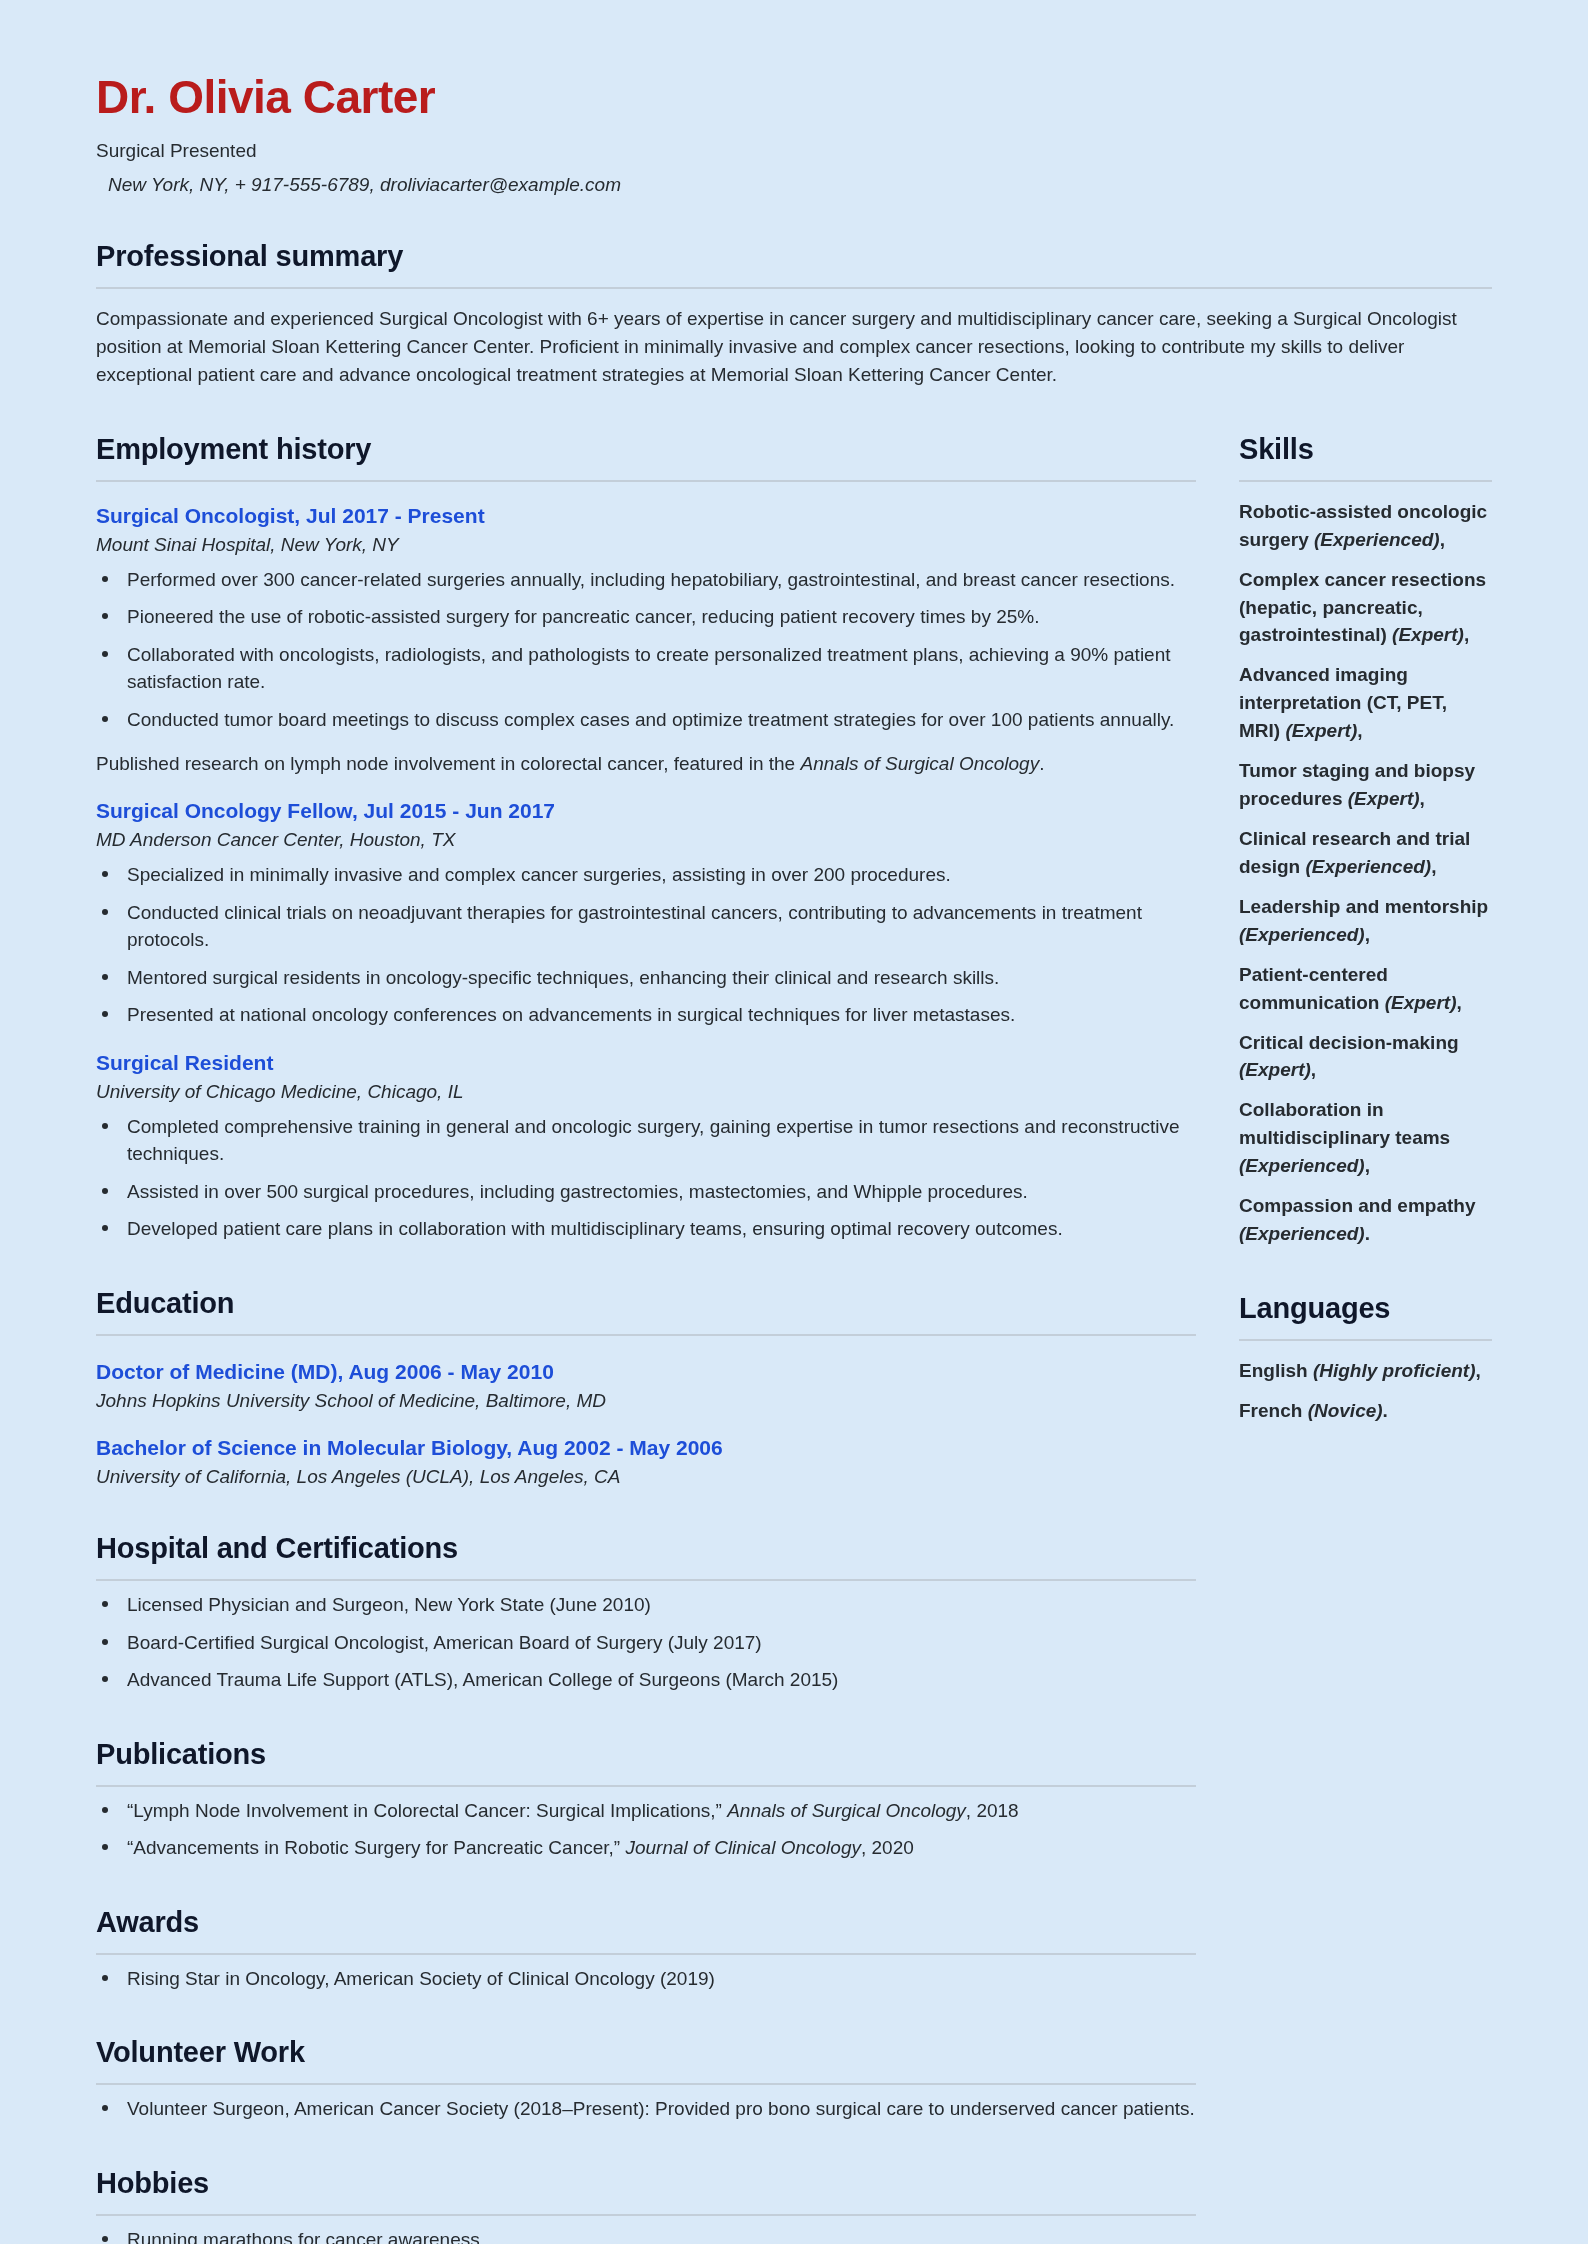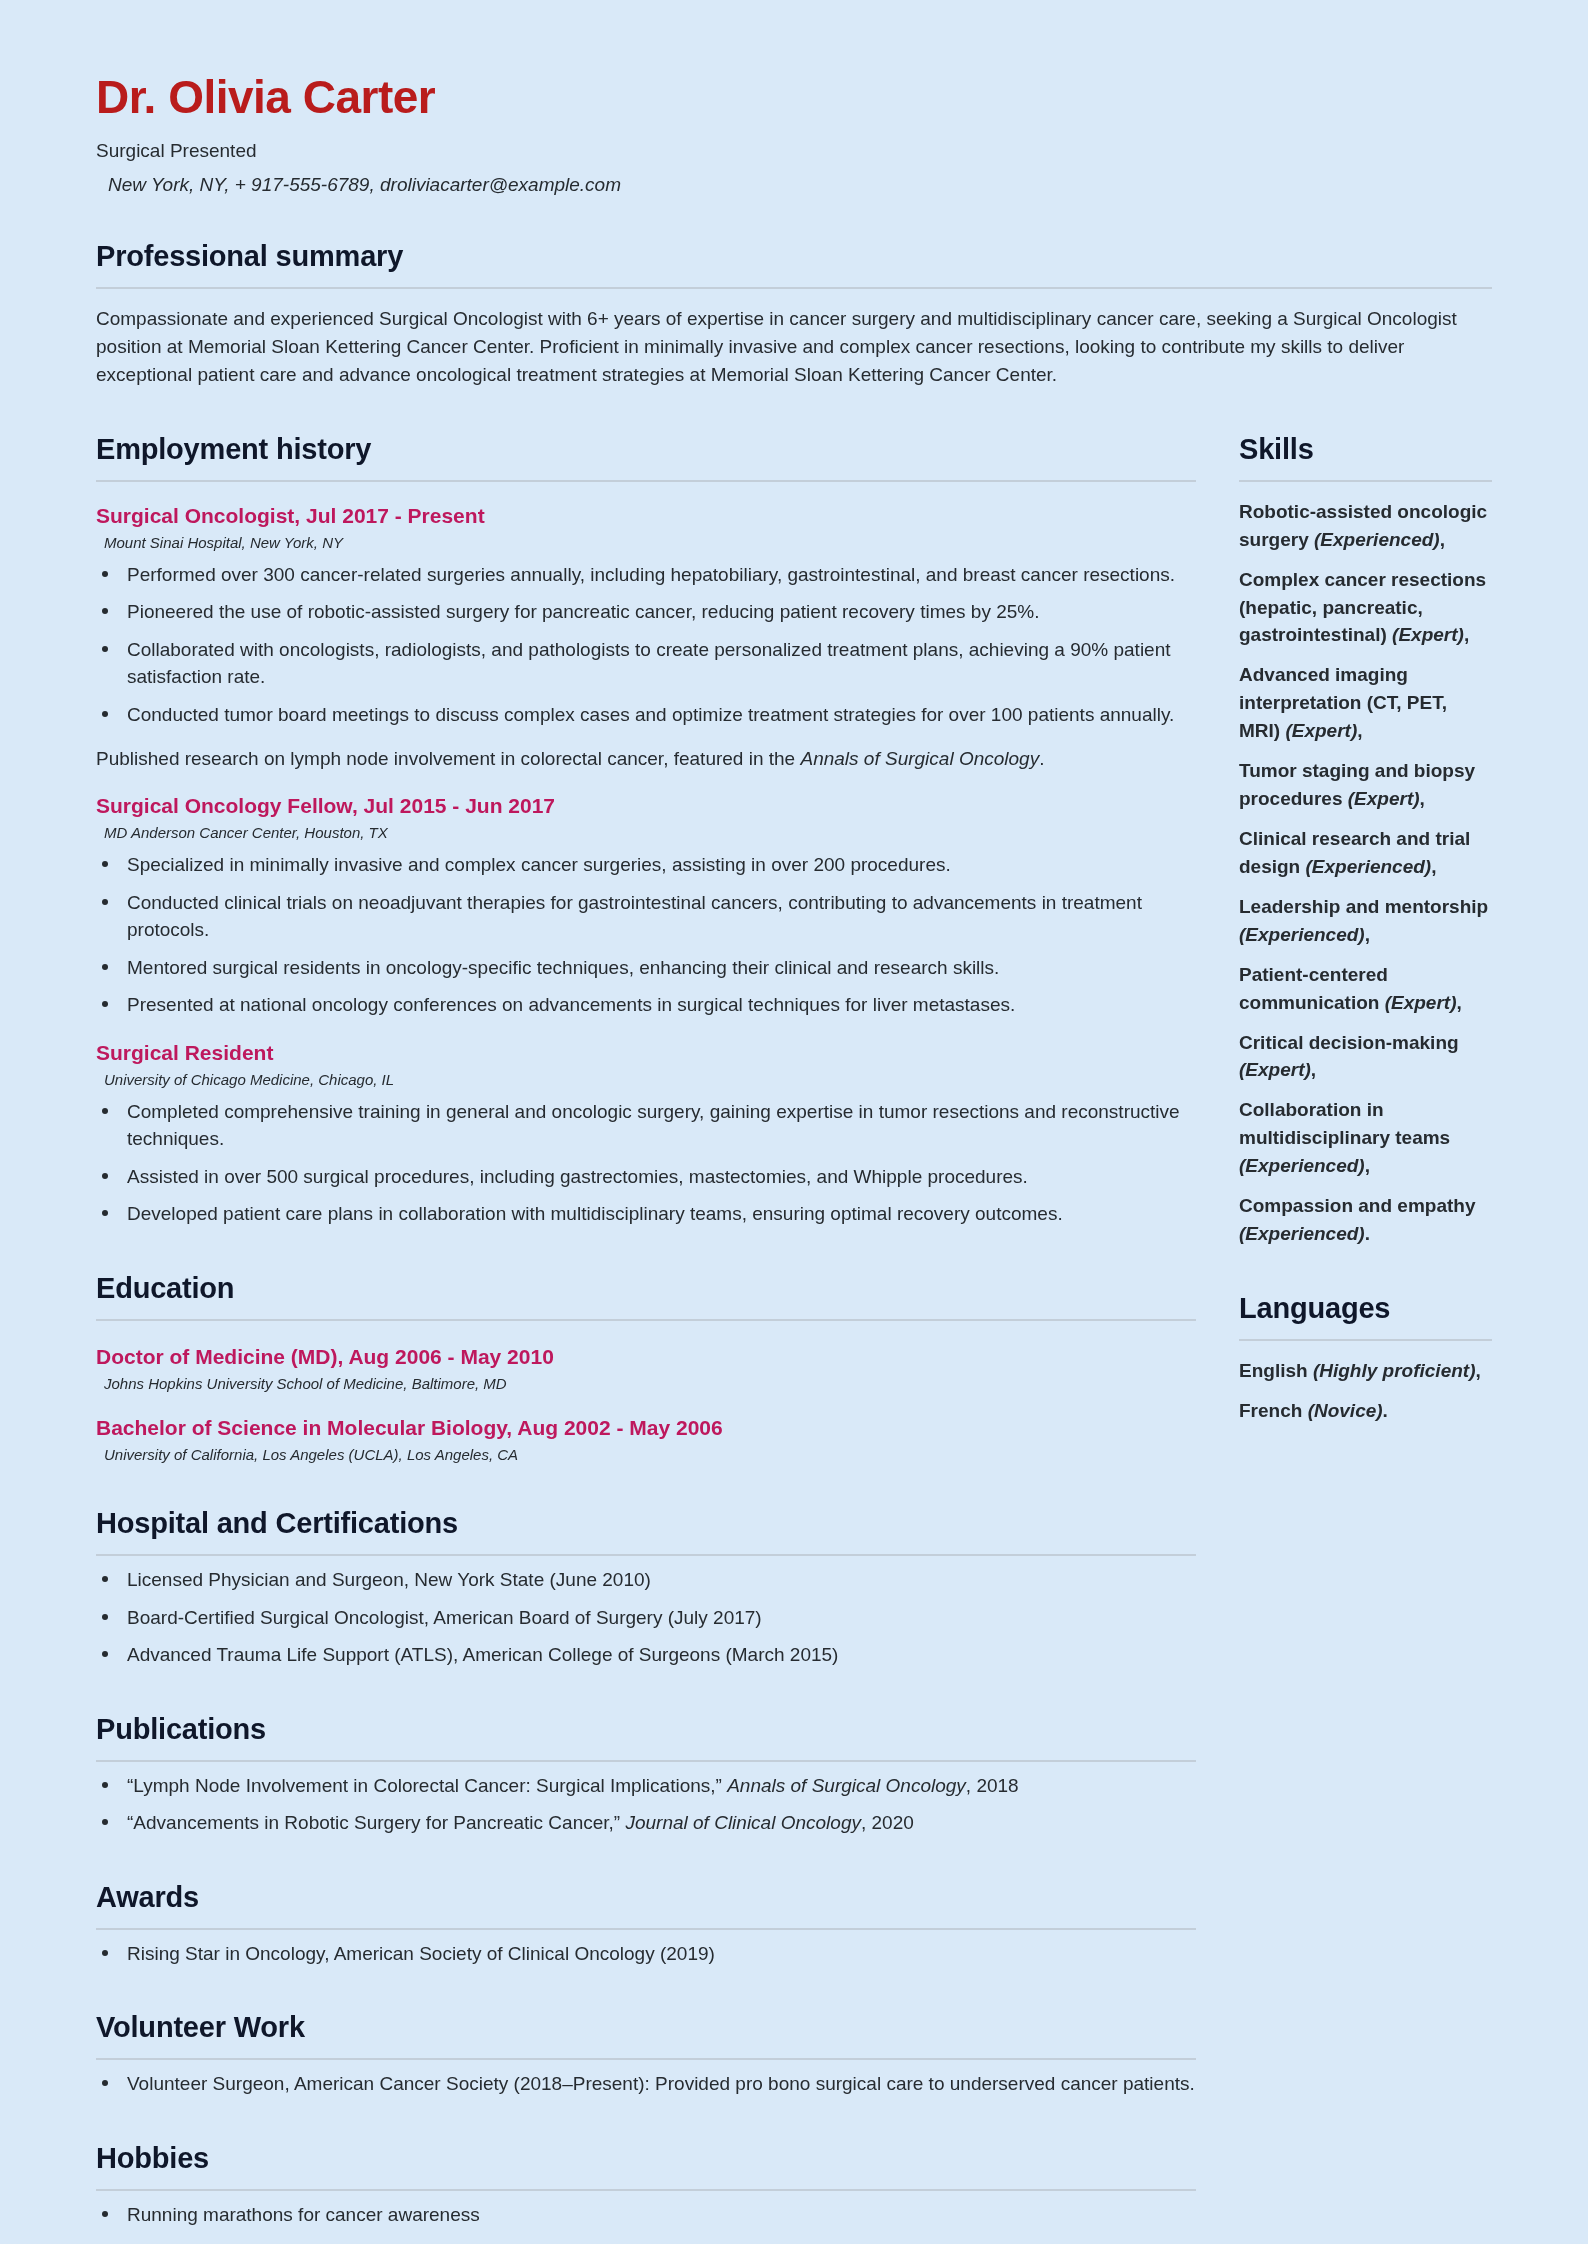--- a/index.html
+++ b/index.html
@@ -46,27 +46,27 @@
   
   .columns { display: flex; gap: 43px; align-items: flex-start; }
   .main-col { flex: 0 0 1100px; width: 1100px; }
   .side-col { flex: 1 1 auto; min-width: 0; }
 
   
   .job { margin-top: 22px; }
   .job-title, .degree-title {
     font-size: 21px;
     font-weight: bold;
-    color: #be185d;
+    color: #1d4ed8;
     margin: 0 0 6px 0;
   }
   .company-line, .school-line {
-    font-size: 15px;
+    font-size: 19px;
     font-style: italic;
-    margin: 0 0 4px 8px;
+    margin: 0 0 4px 0;
   }
   .degree { margin-top: 24px; }
 
   
   ul.bullets {
     list-style: none;
     margin: 10px 0 0 0;
     padding: 0;
   }
   ul.bullets li {

